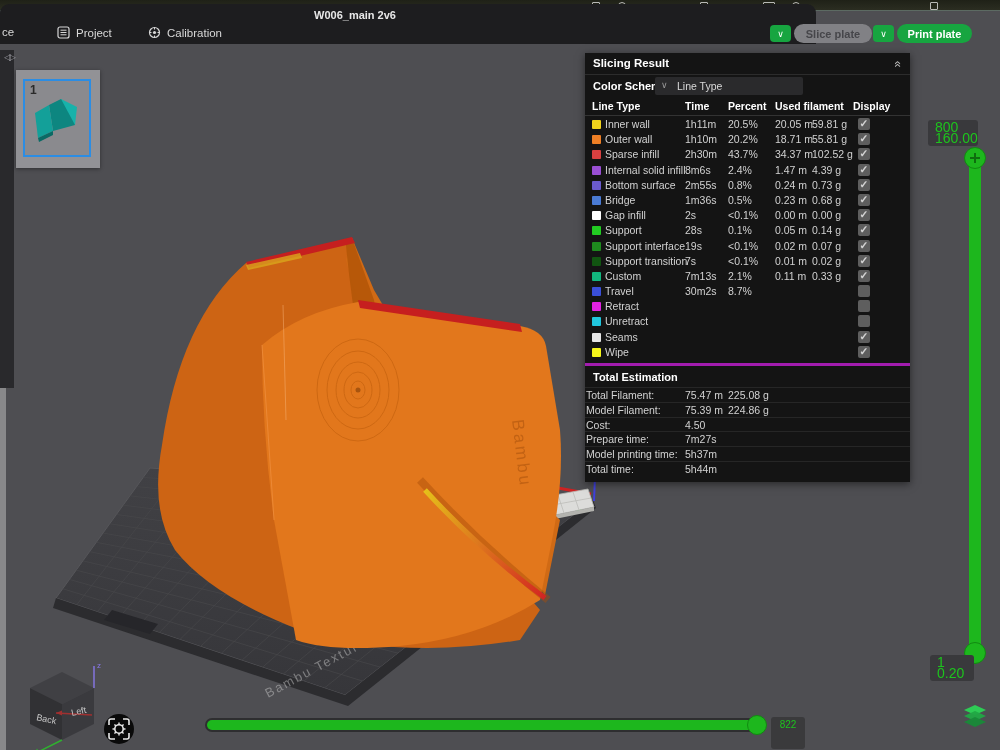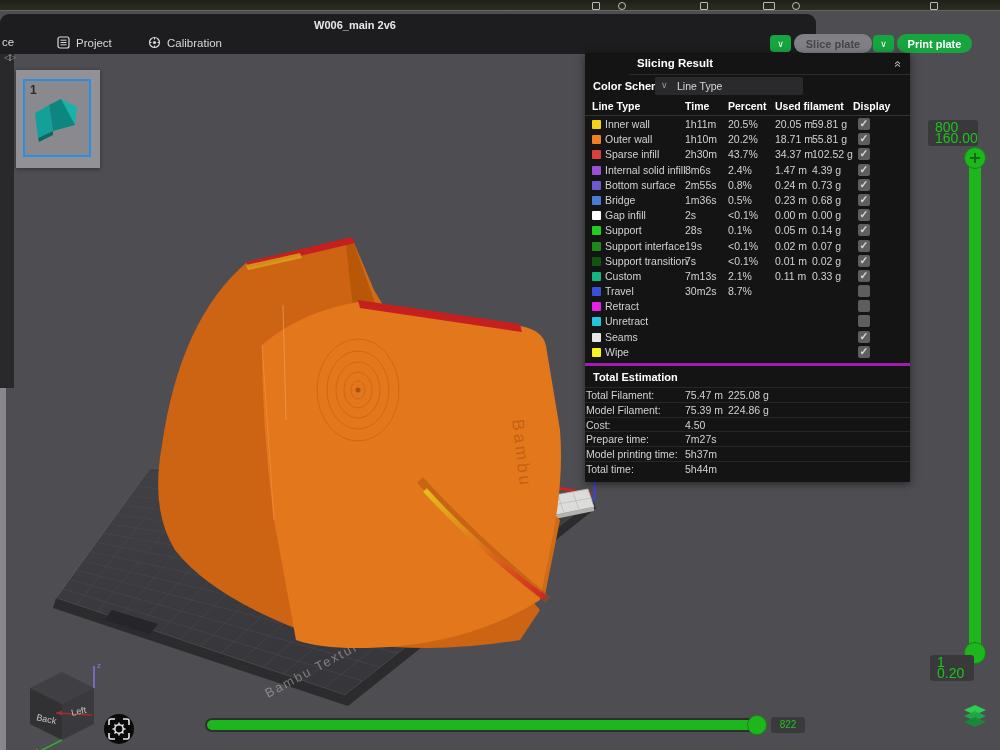--- a/index.html
+++ b/index.html
@@ -3,21 +3,21 @@
 <meta charset="utf-8">
 <style>
   html,body{margin:0;padding:0;background:#000;}
   #screen{position:relative;width:1000px;height:750px;overflow:hidden;
     font-family:"Liberation Sans",sans-serif;background:#4e4e52;}
   
   #menustrip{position:absolute;left:0;top:0;width:1000px;height:10px;
     background:linear-gradient(#1f2117,#2b2d21);border-bottom:1px solid #5c6a62;}
   .mstrip-ico{position:absolute;top:2px;width:6px;height:6px;border:1px solid rgba(235,235,235,.75);border-radius:1px;}
   
-  #titlebar{position:absolute;left:0;top:14px;width:816px;height:40px;
+  #titlebar{position:absolute;left:0;top:4px;width:816px;height:40px;
     background:#1d1d1f;border-radius:9px 9px 0 0;}
   #win-title{position:absolute;left:280px;top:5px;width:150px;text-align:center;
     color:#e8e8e8;font-size:11px;font-weight:bold;}
   .tab{position:absolute;top:22px;color:#d8d8d8;font-size:11.5px;display:flex;align-items:center;gap:6px;}
   #tab-partial{left:2px;}
   #tab-project{left:57px;}
   #tab-calibration{left:148px;}
   .tab svg{display:block;}
   .chev-btn{position:absolute;top:21px;width:21px;height:17px;background:#17a540;border-radius:4px;
     color:#fff;font-size:9px;display:flex;align-items:center;justify-content:center;}
@@ -32,21 +32,21 @@
   
   #thumb-card{position:absolute;left:16px;top:70px;width:84px;height:98px;background:#929296;
     box-shadow:0 1px 4px rgba(0,0,0,.4);}
   #thumb-inner{position:absolute;left:7px;top:9px;width:68px;height:78px;background:#8a8a8e;
     border:2px solid #2b8de4;box-sizing:border-box;}
   #thumb-num{position:absolute;left:5px;top:2px;color:#2a2a2a;font-size:12px;font-weight:bold;}
   #collapse-ico{position:absolute;left:4px;top:52px;color:#94949a;font-size:9px;letter-spacing:-2px;}
   
   #panel{position:absolute;left:585px;top:53px;width:325px;background:rgba(19,19,19,.97);
     color:#d2d2d2;font-size:10.5px;padding-bottom:6px;box-shadow:0 2px 8px rgba(0,0,0,.5);}
-  #panel-hd{position:relative;height:21px;border-bottom:1px solid #2c2c2c;margin-left:44px;}
+  #panel-hd{position:relative;height:21px;border-bottom:1px solid #2c2c2c;}
   #panel-title{position:absolute;left:8px;top:4px;font-size:11.5px;font-weight:bold;color:#fff;}
   #panel-collapse{position:absolute;right:8px;top:4px;color:#bdbdbd;font-size:12px;
     display:inline-block;transform:rotate(90deg);}
   #scheme-row{position:relative;height:22px;}
   #scheme-label{position:absolute;left:8px;top:5px;font-weight:bold;color:#fff;font-size:11px;}
   #scheme-dd{position:absolute;left:70px;top:2px;width:148px;height:18px;background:#2a2a2c;border-radius:2px;}
   #scheme-dd .dd-chev{position:absolute;left:6px;top:3px;color:#9a9a9a;font-size:9px;}
   #scheme-value{position:absolute;left:22px;top:3px;color:#d8d8d8;font-size:10.5px;}
   #cols{position:relative;height:18px;border-bottom:1px solid #333;}
   #cols span{position:absolute;top:3px;font-weight:bold;color:#fff;font-size:10.5px;white-space:nowrap;}
@@ -73,21 +73,21 @@
   #vhandle-bottom{left:964px;top:642px;}
   .vbadge{position:absolute;background:#39393c;border-radius:3px;color:#1dc41d;font-size:14px;
     text-align:left;line-height:11px;padding:2px 7px;}
   #vbadge-top{left:928px;top:120px;width:36px;}
   #vbadge-bottom{left:930px;top:655px;width:30px;}
   
   #hslider-track{position:absolute;left:205px;top:718px;width:560px;height:14px;background:#2e2e30;border-radius:7px;}
   #hslider-fill{position:absolute;left:2px;top:2px;width:546px;height:10px;background:#1db71d;border-radius:5px;}
   #hhandle{position:absolute;left:747px;top:715px;width:20px;height:20px;border-radius:50%;
     background:#1db71d;border:1px solid #128a12;box-sizing:border-box;}
-  #hbadge{position:absolute;left:771px;top:717px;width:34px;height:16px;background:#3a3a3c;border-radius:3px;
+  #hbadge{position:absolute;left:771px;top:717px;width:34px;height:32px;background:#3a3a3c;border-radius:3px;
     color:#1dc41d;font-size:10px;text-align:center;line-height:16px;}
   
   #gear-btn{position:absolute;left:104px;top:714px;width:30px;height:30px;border-radius:50%;background:#0a0a0a;}
   #layers-ico{position:absolute;left:962px;top:704px;}
   svg text{font-family:"Liberation Sans",sans-serif;}
 </style>
 </head>
 <body>
 
 <div id="screen">

